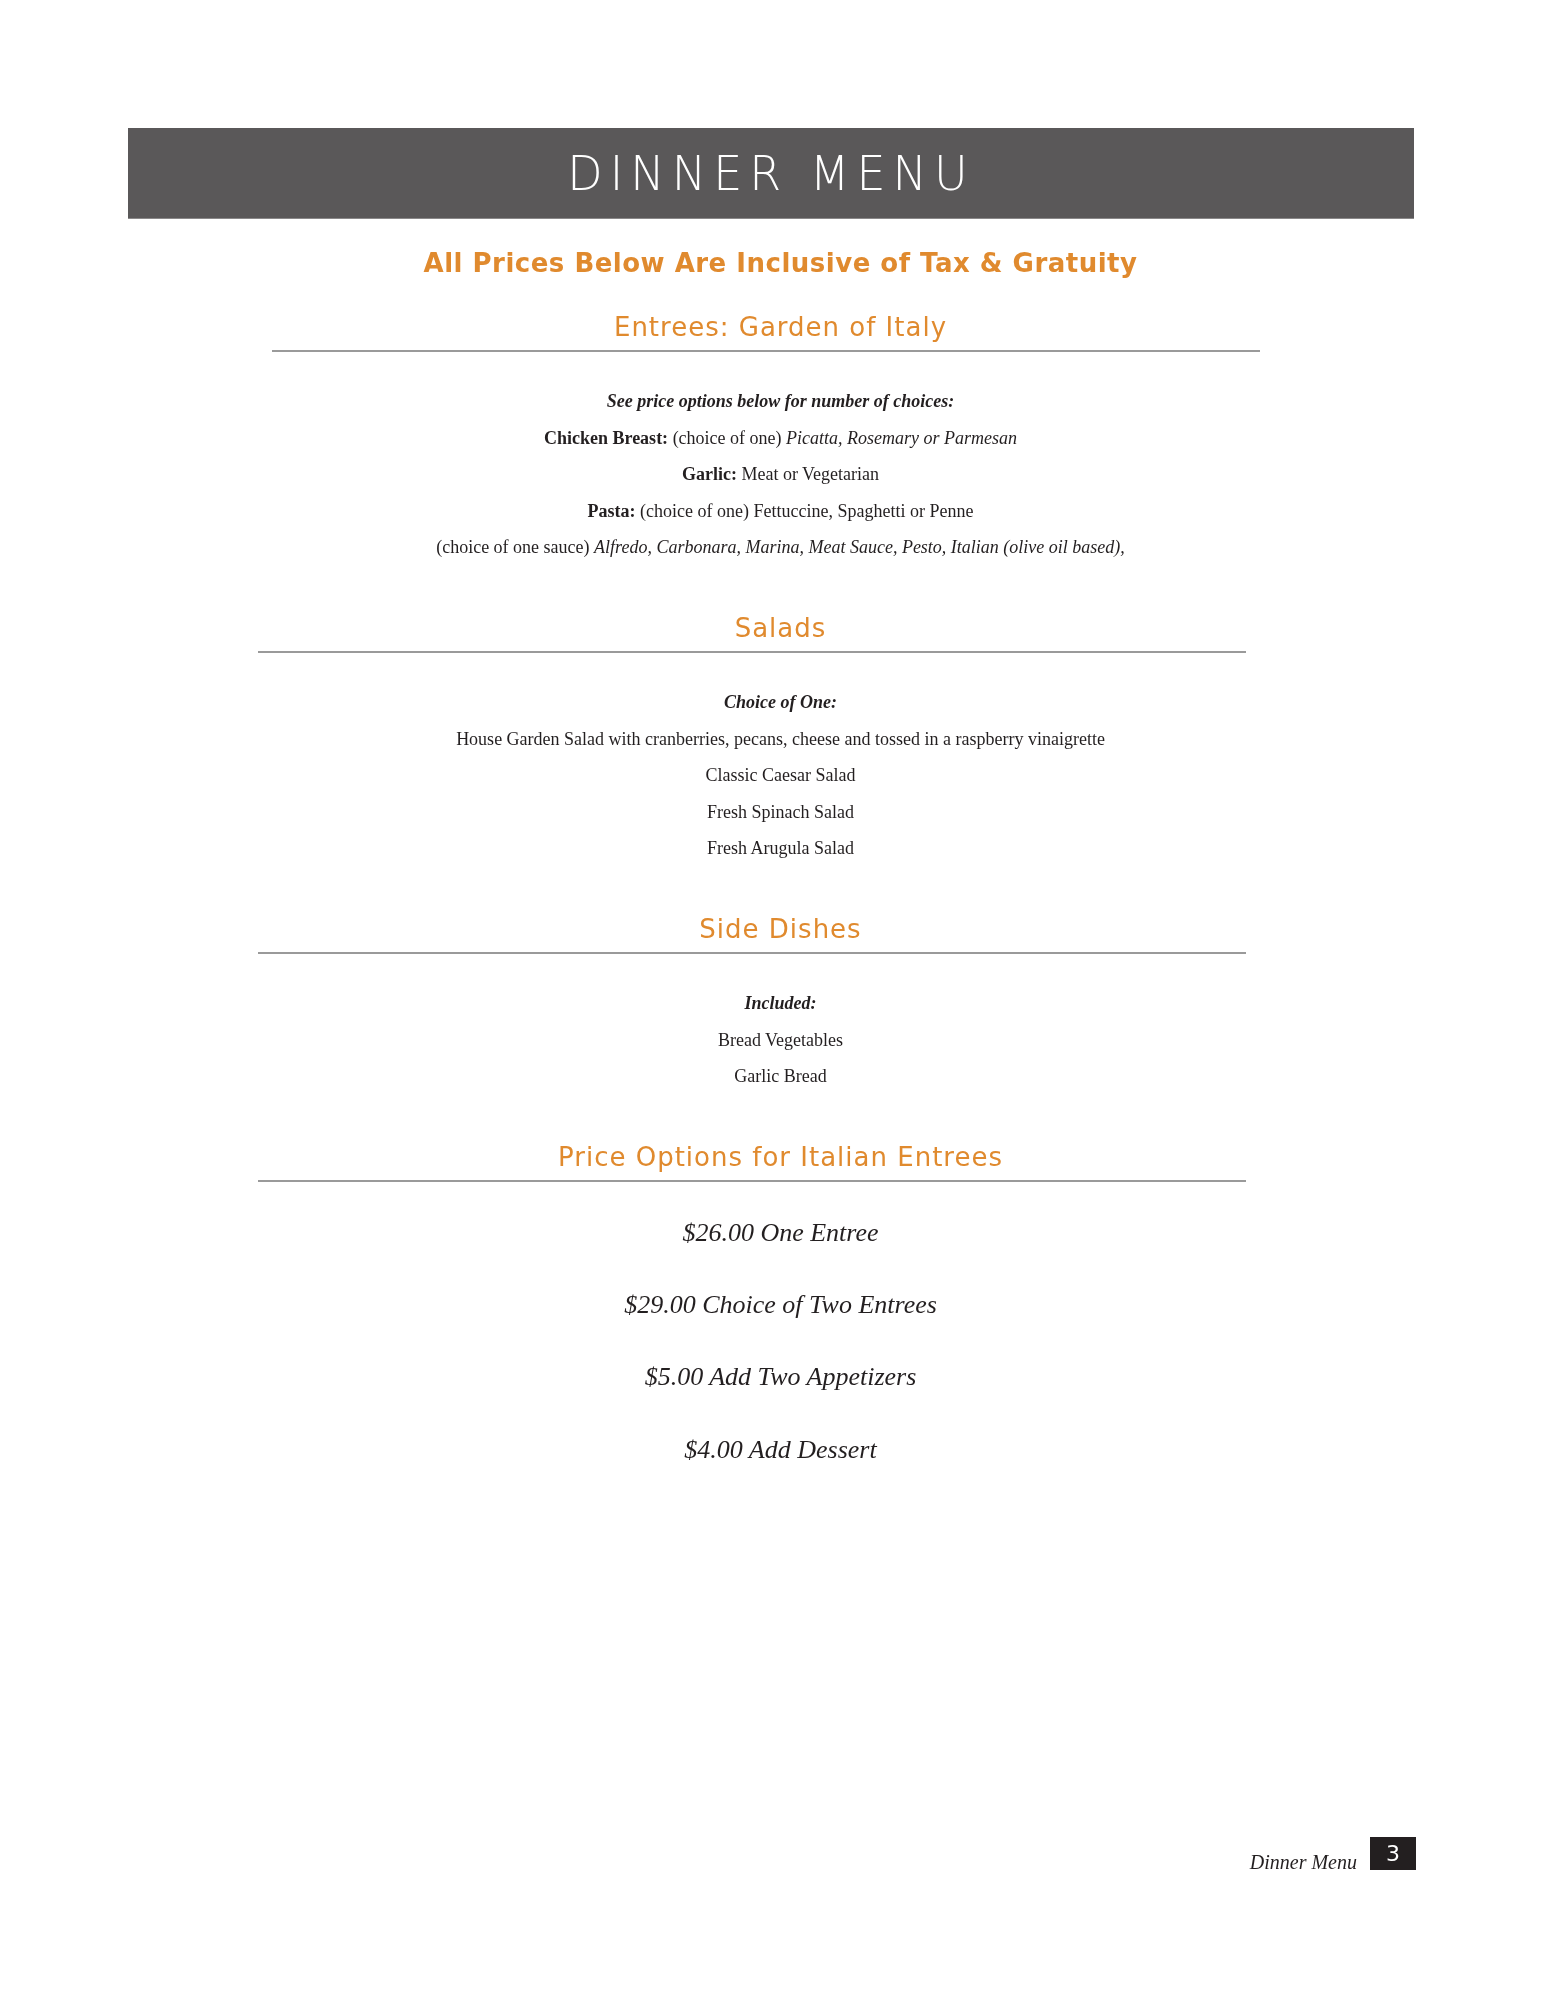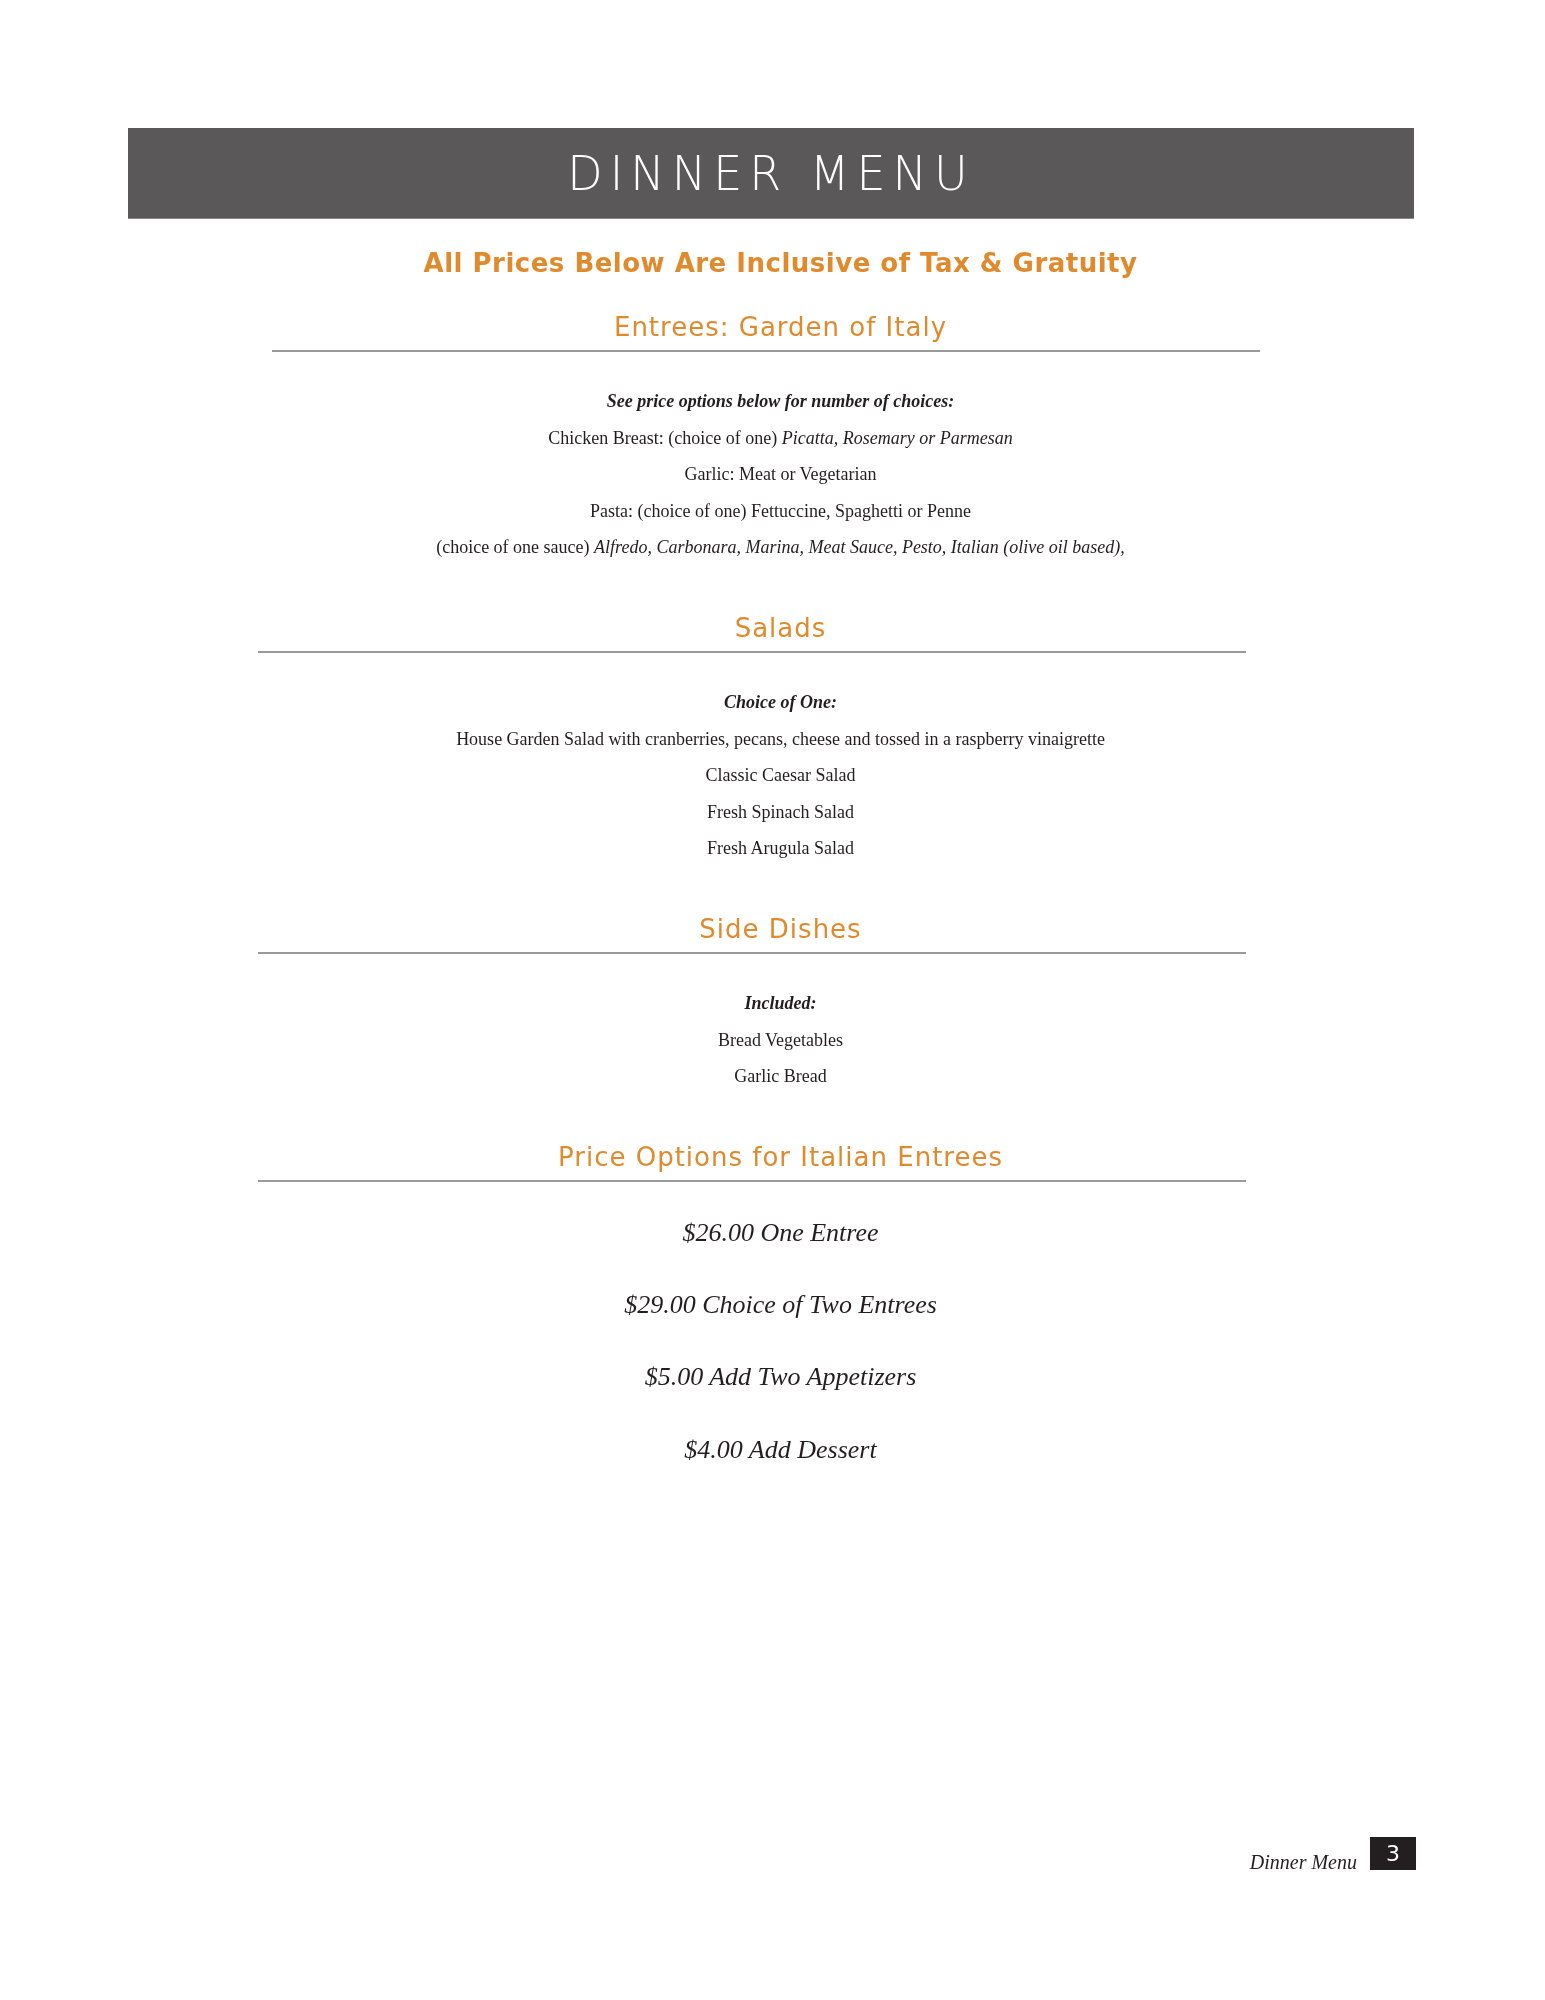--- a/index.html
+++ b/index.html
@@ -4,21 +4,21 @@
 <style>
   html, body { margin: 0; padding: 0; background: #ffffff; }
   body { width: 1545px; height: 2000px; position: relative; overflow: hidden; font-family: "Liberation Serif", serif; color: #231f20; }
   .banner { position: absolute; left: 128px; top: 128px; width: 1286px; height: 90px; background: #5a5859; border-bottom: 1px solid #8a8889; display: flex; align-items: center; justify-content: center; }
   .banner-title { color: #ffffff; font-family: "DejaVu Sans", sans-serif; font-weight: 300; font-size: 46px; letter-spacing: 7px; transform: scaleY(1.05); }
   .center { position: absolute; left: 8px; width: 1545px; text-align: center; }
   .tagline { top: 248px; color: #e08a2e; font-family: "DejaVu Sans", sans-serif; font-weight: bold; font-size: 26px; letter-spacing: 0.5px; }
   .sec-head { color: #e08a2e; font-family: "DejaVu Sans", sans-serif; font-size: 26px; letter-spacing: 1px; }
   .rule { position: absolute; height: 0; border-top: 2px solid #9a9a9a; }
   .body-line { font-size: 18px; line-height: 36.5px; }
-  .b { font-weight: normal; text-align: right; }
+  .b { font-weight: bold; text-align: right; }
   .i { font-style: italic; }
   .bi { font-weight: bold; font-style: italic; }
   .price-line { font-style: italic; font-size: 26px; }
   .footer-label { position: absolute; right: 188px; top: 1851px; font-style: italic; font-size: 20px; }
   .page-num { position: absolute; left: 1370px; top: 1837px; width: 46px; height: 33px; background: #231f20; color: #ffffff; font-family: "DejaVu Sans", sans-serif; font-size: 22px; text-align: center; line-height: 33px; }
 </style>
 </head>
 <body>
 
 <div class="banner">

